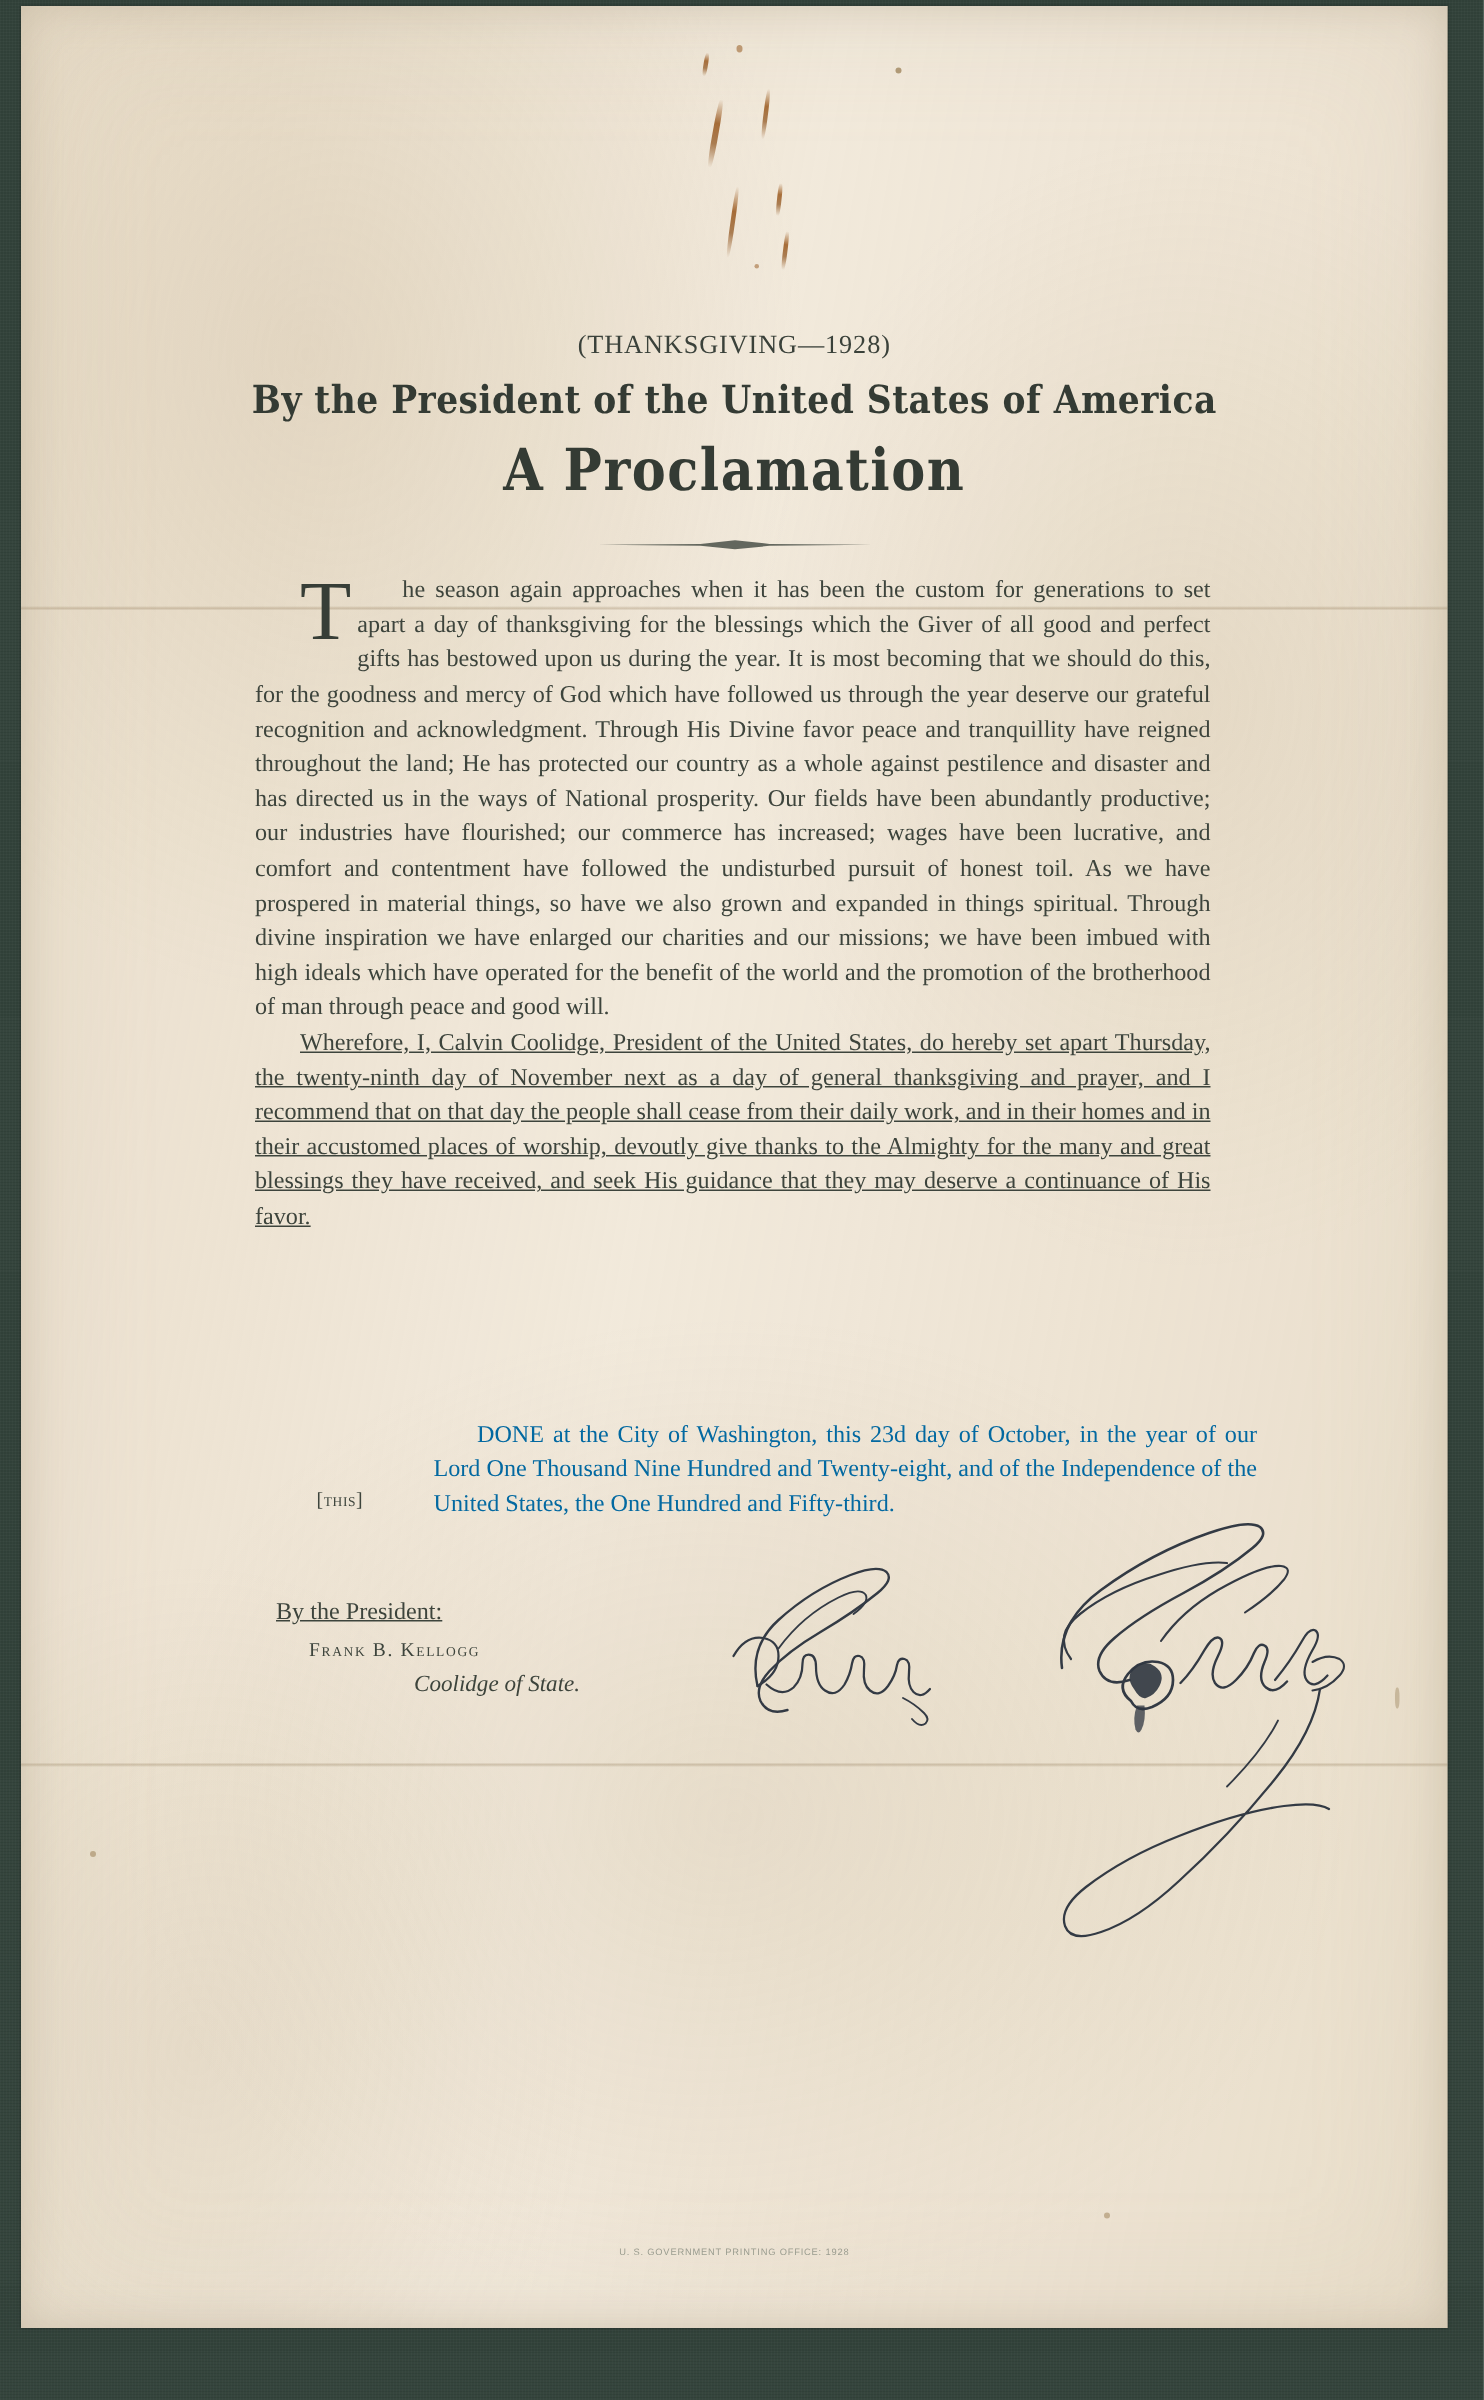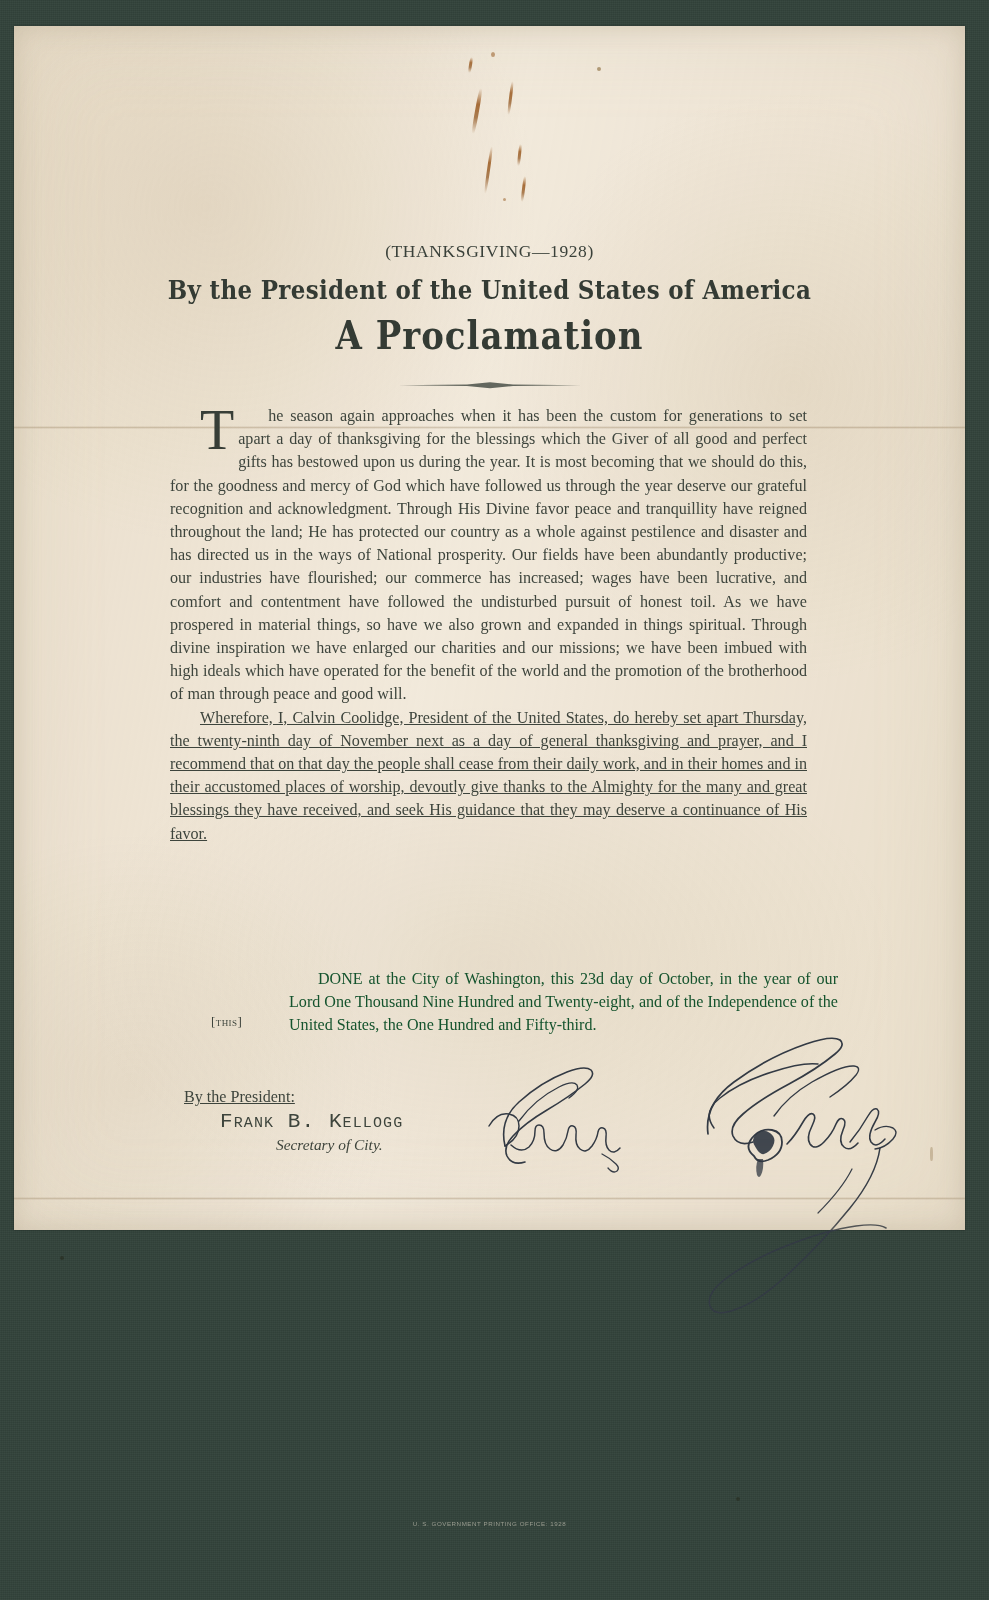--- a/index.html
+++ b/index.html
@@ -22,23 +22,23 @@
     background:
       repeating-linear-gradient(0deg, rgba(255,255,255,.018) 0 1px, rgba(0,0,0,.018) 1px 2px),
       repeating-linear-gradient(90deg, rgba(255,255,255,.015) 0 1px, rgba(0,0,0,.015) 1px 2px),
       #32423a;
   }
 
   
   #paper {
     position: absolute;
     left: 14px;
-    top: 26px;
+    top: 4px;
     width: 951px;
-    height: 1204px;
+    height: 1548px;
     background: #f3ece0;
     box-shadow: 0 0 2px rgba(0,0,0,.35);
   }
   #paper-grain {
     position: absolute;
     inset: 0;
     pointer-events: none;
     background:
       radial-gradient(ellipse 50% 40% at 20% 15%, rgba(214,200,176,.30), transparent 70%),
       radial-gradient(ellipse 45% 35% at 82% 30%, rgba(216,203,180,.26), transparent 70%),
@@ -170,21 +170,21 @@
 
   
   #done-clause {
     position: absolute;
     left: 247px;
     top: 941px;
     width: 549px;
     font-size: 16.1px;
     line-height: 23.2px;
     text-align: justify;
-    color: #14532d;
+    color: #0369a1;
     text-indent: 29px;
     padding-left: 28px;
   }
   #seal-mark {
     position: absolute;
     left: 197px;
     top: 988px;
     font-size: 13.2px;
     font-variant: small-caps;
     letter-spacing: .4px;
@@ -197,27 +197,26 @@
     left: 170px;
     top: 1059px;
     color: #3d443c;
   }
   #by-the-president {
     font-size: 16.1px;
     line-height: 23px;
     text-decoration: underline;
   }
   #kellogg-name {
-    font-size: 21px;
+    font-size: 13px;
     font-variant: small-caps;
     letter-spacing: 1.1px;
-    margin-left: 36px;
+    margin-left: 22px;
     margin-top: 2px;
     line-height: 23px;
-    font-family: Liberation Mono, monospace;
   }
   #kellogg-title {
     font-size: 15.4px;
     font-style: italic;
     margin-left: 92px;
     margin-top: 1px;
     line-height: 22px;
   }
 
   
@@ -284,21 +283,21 @@
       <p id="para-opening"><span id="drop-cap">T</span><span>he season again approaches when it has been the custom for generations to set apart a day of thanksgiving for the blessings which the Giver of all good and perfect gifts has bestowed upon us during the year. It is most becoming that we should do this, for the goodness and mercy of God which have followed us through the year deserve our grateful recognition and acknowledgment. Through His Divine favor peace and tranquillity have reigned throughout the land; He has protected our country as a whole against pestilence and disaster and has directed us in the ways of National prosperity. Our fields have been abundantly productive; our industries have flourished; our commerce has increased; wages have been lucrative, and comfort and contentment have followed the undisturbed pursuit of honest toil. As we have prospered in material things, so have we also grown and expanded in things spiritual. Through divine inspiration we have enlarged our charities and our missions; we have been imbued with high ideals which have operated for the benefit of the world and the promotion of the brotherhood of man through peace and good will.</span></p>
       <p class="para-gap">Wherefore, I, Calvin Coolidge, President of the United States, do hereby set apart Thursday, the twenty-ninth day of November next as a day of general thanksgiving and prayer, and I recommend that on that day the people shall cease from their daily work, and in their homes and in their accustomed places of worship, devoutly give thanks to the Almighty for the many and great blessings they have received, and seek His guidance that they may deserve a continuance of His favor.</p>
     </div>
 
     <div id="seal-mark">[this]</div>
     <div id="done-clause">DONE at the City of Washington, this 23d day of October, in the year of our Lord One Thousand Nine Hundred and Twenty-eight, and of the Independence of the United States, the One Hundred and Fifty-third.</div>
 
     <div id="countersign-block">
       <div id="by-the-president">By the President:</div>
       <div id="kellogg-name">Frank B. Kellogg</div>
-      <div id="kellogg-title">Secretary of City.</div>
+      <div id="kellogg-title">Coolidge of State.</div>
     </div>
 
     <div id="gpo-imprint">U. S. GOVERNMENT PRINTING OFFICE: 1928</div>
 
   </div>
 
   <svg id="signature-layer" viewBox="0 0 951 1548">
     <g fill="none" stroke="#333a44" stroke-linecap="round" stroke-linejoin="round">
 
       <path d="M475 1100 q8 -14 20 -12 q10 2 10 12 q0 12 -14 20" stroke-width="1.5"></path>

